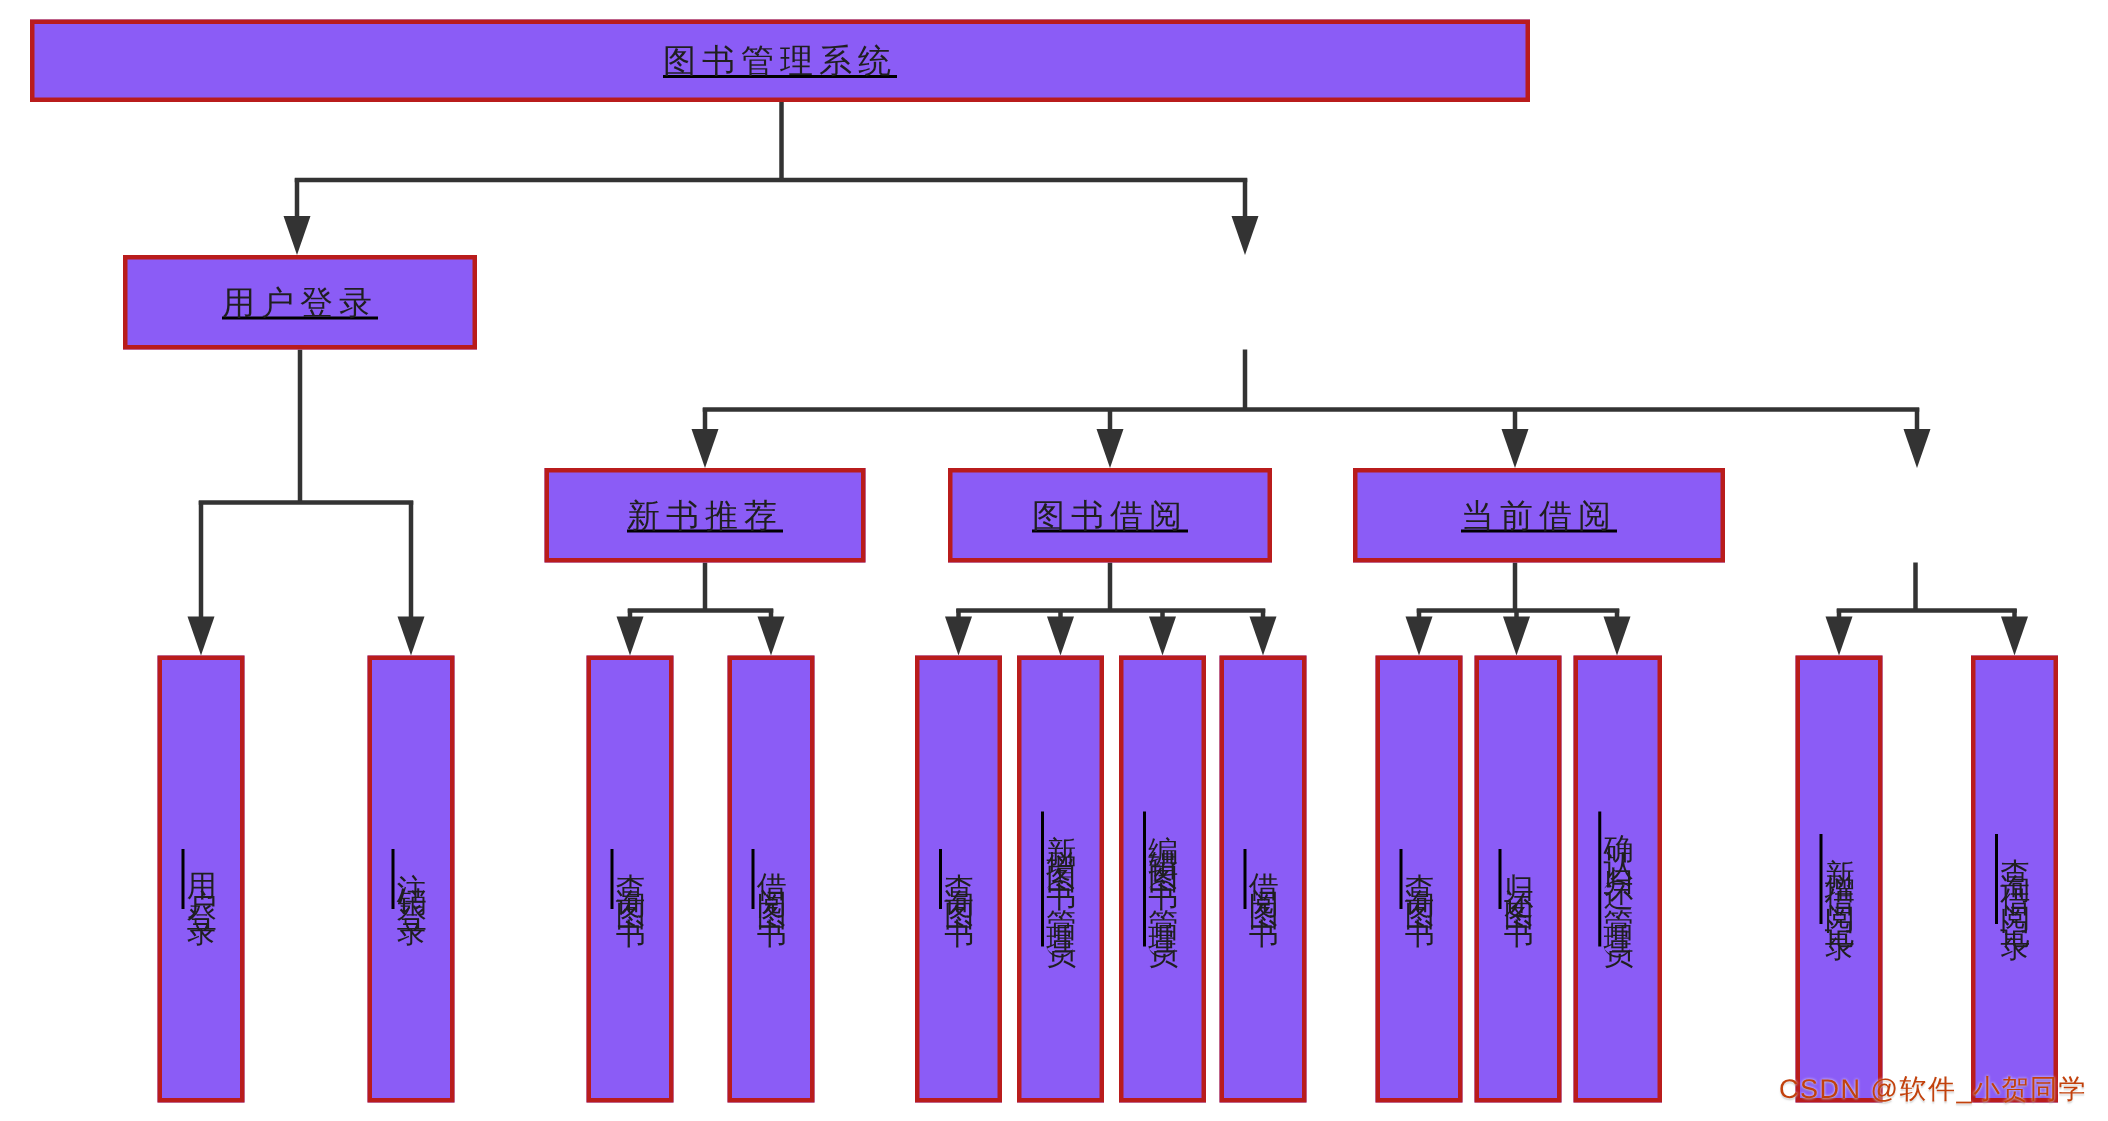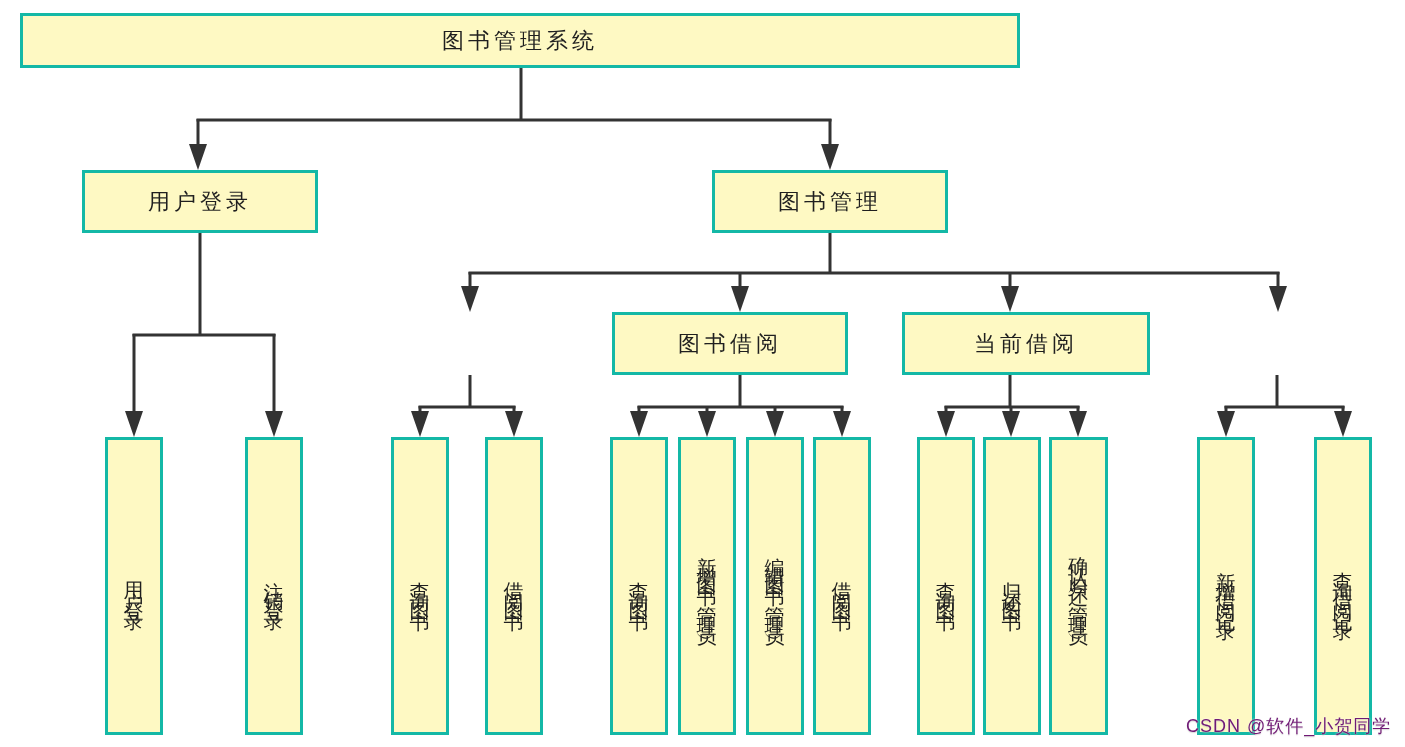--- a/index.html
+++ b/index.html
@@ -13,26 +13,27 @@
   }
   .connectors {
     position: absolute;
     left: 0; top: 0;
     width: 1405px; height: 747px;
     z-index: 1;
   }
   .box {
     position: absolute;
     box-sizing: border-box;
-    border: 3px solid #14b8a6;
-    background: #fef9c3;
+    border: 3px solid #b91c1c;
+    background: #8b5cf6;
     display: flex;
     align-items: center;
     justify-content: center;
     z-index: 2;
+    text-decoration: underline;
   }
   .hlabel {
     font-size: 22px;
     letter-spacing: 4px;
     color: #1f1f1f;
     white-space: nowrap;
   }
   .vtext {
     writing-mode: vertical-rl;
     text-orientation: mixed;
@@ -40,21 +41,21 @@
     letter-spacing: 10px;
     color: #1f1f1f;
     line-height: 1;
   }
   .watermark {
     position: absolute;
     left: 1186px;
     top: 714px;
     font-size: 18px;
     letter-spacing: 1px;
-    color: #701a75;
+    color: #c2410c;
     text-shadow: 0 0 2px rgba(255,255,255,0.9), 0 1px 1px rgba(120,120,120,0.35);
     white-space: nowrap;
     z-index: 5;
   }
 </style>
 </head>
 <body>
 
 <div class="canvas">
 
@@ -125,25 +126,25 @@
     </g>
   </svg>
 
   <div class="box" style="left:20px;top:13px;width:1000px;height:55px">
     <span class="hlabel">图书管理系统</span>
   </div>
 
   <div class="box" style="left:82px;top:170px;width:236px;height:63px">
     <span class="hlabel">用户登录</span>
   </div>
-  <div class="box" style="left:712px;top:170px;width:236px;height:63px">
-    <span class="hlabel">图书管理</span>
+
+  <div class="box" style="left:363px;top:312px;width:214px;height:63px">
+    <span class="hlabel">新书推荐</span>
   </div>
-
-  <div class="box" style="left:612px;top:312px;width:236px;height:63px">
+  <div class="box" style="left:632px;top:312px;width:216px;height:63px">
     <span class="hlabel">图书借阅</span>
   </div>
   <div class="box" style="left:902px;top:312px;width:248px;height:63px">
     <span class="hlabel">当前借阅</span>
   </div>
 
   <div class="box" style="left:105px;top:437px;width:58px;height:298px">
     <span class="vtext">用户登录</span>
   </div>
   <div class="box" style="left:245px;top:437px;width:58px;height:298px">

